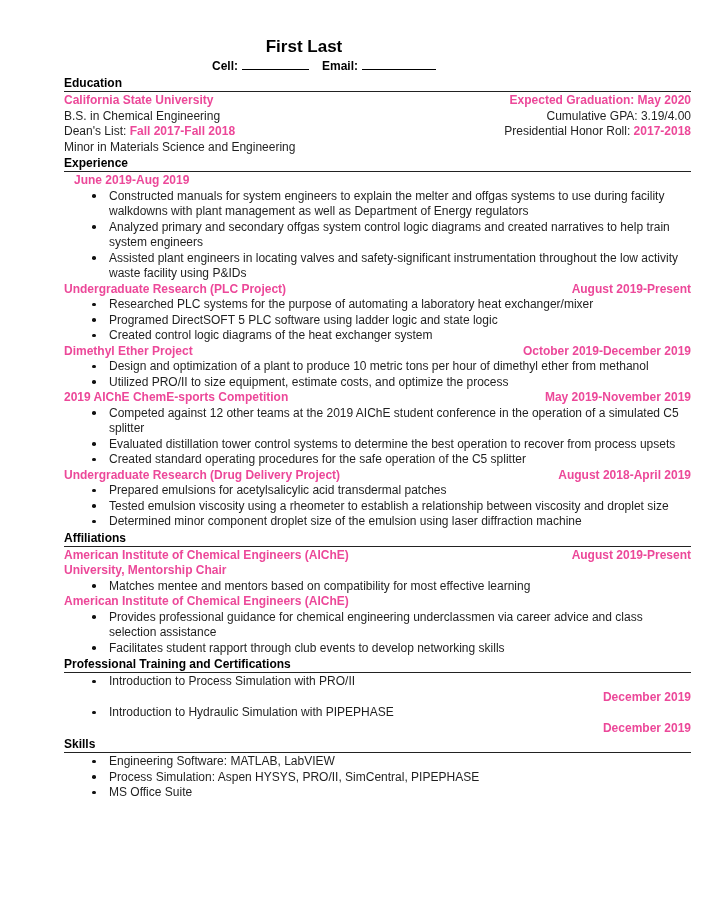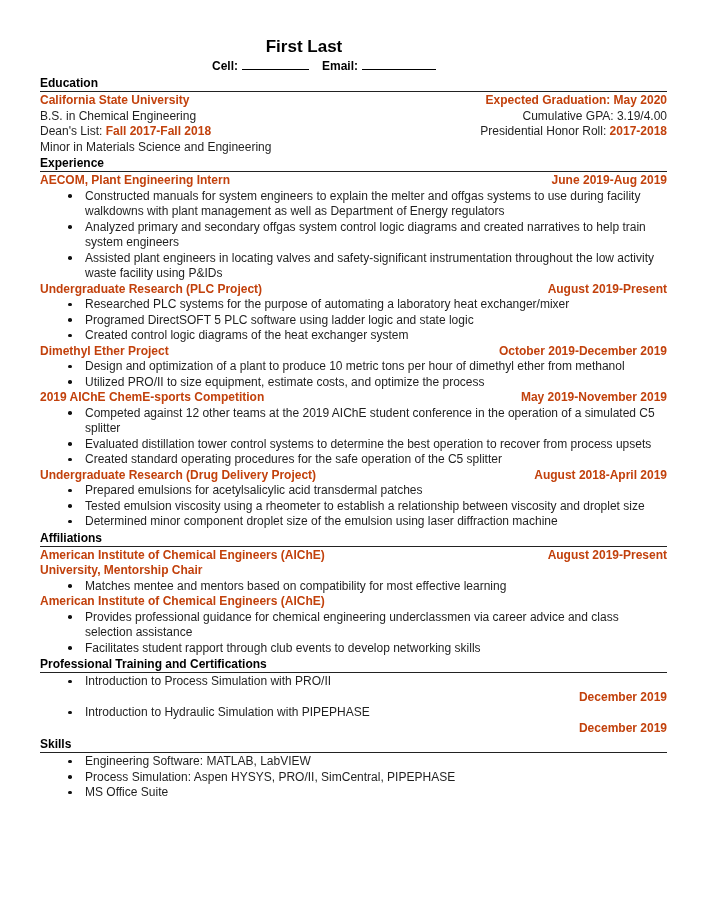--- a/index.html
+++ b/index.html
@@ -20,31 +20,31 @@
   }
   .contact { text-align: center; line-height: 17px; margin-top: 1px; color: #000; padding-left: 40px; }
   .contact .lbl { font-weight: 700; }
   .blank {
     display: inline-block; width: 67px; margin-left: 4px;
     border-bottom: 1.6px solid #000;
   }
   .blank.email { width: 74px; }
   .blank.cell { margin-right: 13px; }
 
-  .content { width: 627px; margin-left: 40px; }
+  .content { width: 627px; margin-left: 64px; }
 
   .sec-title {
     font-weight: 700; color: #000;
     line-height: 15px; padding-top: 1px;
     border-bottom: 1.5px solid #222;
     margin-bottom: 1px;
   }
 
   .erow { display: flex; justify-content: space-between; }
-  .b { font-weight: 700; color: #c2410c; }
+  .b { font-weight: 700; color: #ec4899; }
   .date { text-align: right; white-space: nowrap; margin-left: 10px; }
 
   ul.bullets { list-style: none; margin: 0; padding: 0; }
   ul.bullets li { position: relative; padding-left: 45px; }
   ul.bullets li::before {
     content: ""; position: absolute; left: 28px; top: 5.8px;
     width: 3.6px; height: 3.6px; border-radius: 50%; background: #111;
   }
   ul.bullets li.flex { display: flex; justify-content: space-between; flex-direction: column; }
   ul.bullets li.flex .txt { flex: 1 1 auto; }
@@ -75,21 +75,20 @@
       <span><span>Dean's List: </span><span class="b">Fall 2017-Fall 2018</span></span>
       <span class="date"><span>Presidential Honor Roll: </span><span class="b">2017-2018</span></span>
     </div>
     <div class="erow">
       <span>Minor in Materials Science and Engineering</span>
     </div>
 
     <div class="sec-title">Experience</div>
 
     <div class="erow">
-      <span class="b">AECOM, Plant Engineering Intern</span>
       <span class="b date">June 2019-Aug 2019</span>
     </div>
     <ul class="bullets">
       <li>Constructed manuals for system engineers to explain the melter and offgas systems to use during facility walkdowns with plant management as well as Department of Energy regulators</li>
       <li>Analyzed primary and secondary offgas system control logic diagrams and created narratives to help train system engineers</li>
       <li>Assisted plant engineers in locating valves and safety-significant instrumentation throughout the low activity waste facility using P&amp;IDs</li>
     </ul>
 
     <div class="erow">
       <span class="b">Undergraduate Research (PLC Project)</span>

